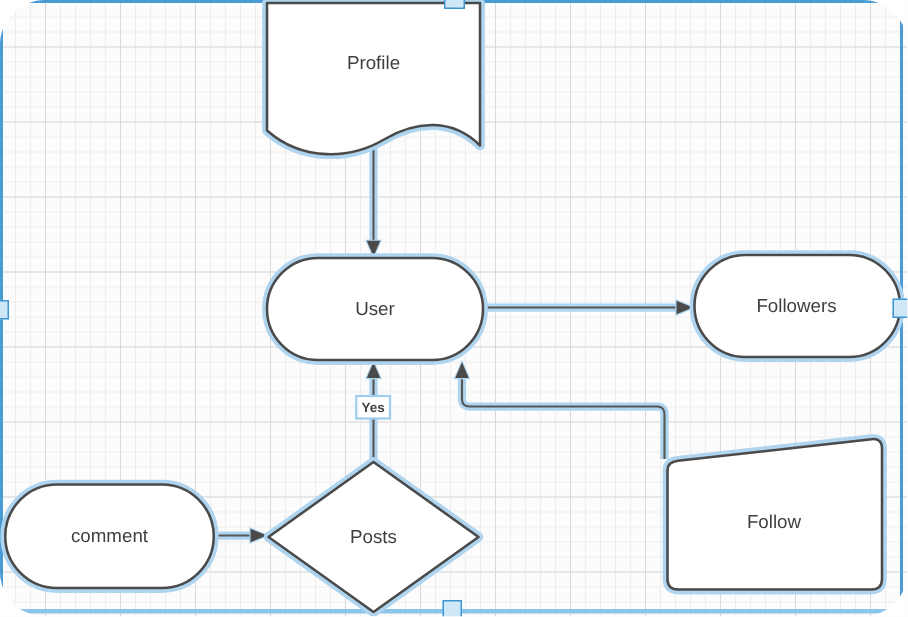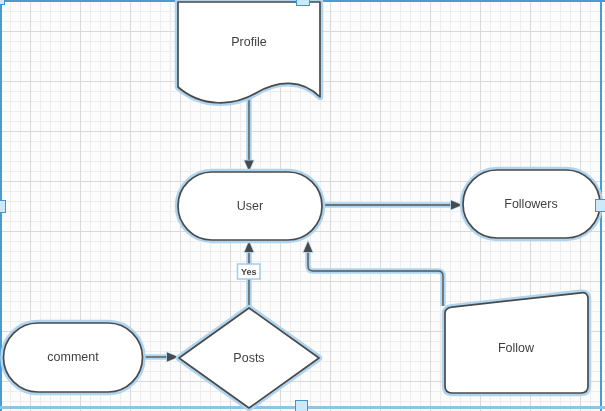--- a/index.html
+++ b/index.html
@@ -12,20 +12,21 @@
     width:605px;height:411px;
     overflow:hidden;
     background-color:#fcfcfc;
     background-image:
       linear-gradient(to right, #d9d9d9 1px, transparent 1px),
       linear-gradient(to bottom, #d9d9d9 1px, transparent 1px),
       linear-gradient(to right, #ededed 1px, transparent 1px),
       linear-gradient(to bottom, #ededed 1px, transparent 1px);
     background-size:50px 50px, 50px 50px, 10px 10px, 10px 10px;
     background-position:30px 0, 0 31px, 0 0, 0 1px;
+    border-radius:30px;
   }
   .sel-line{position:absolute;z-index:1;}
   .sel-top   {left:0;top:0;width:605px;height:2px;background:#4a9bd4;}
   .sel-left  {left:0;top:0;width:2px;height:411px;background:#4a9bd4;}
   .sel-right {left:600px;top:0;width:2px;height:411px;background:#4a9bd4;}
   .sel-bottom{left:0;top:406px;width:605px;height:3px;background:#8cc5e9;}
   .handle{
     position:absolute;z-index:3;
     box-sizing:border-box;
     background:#cfe8f8;

